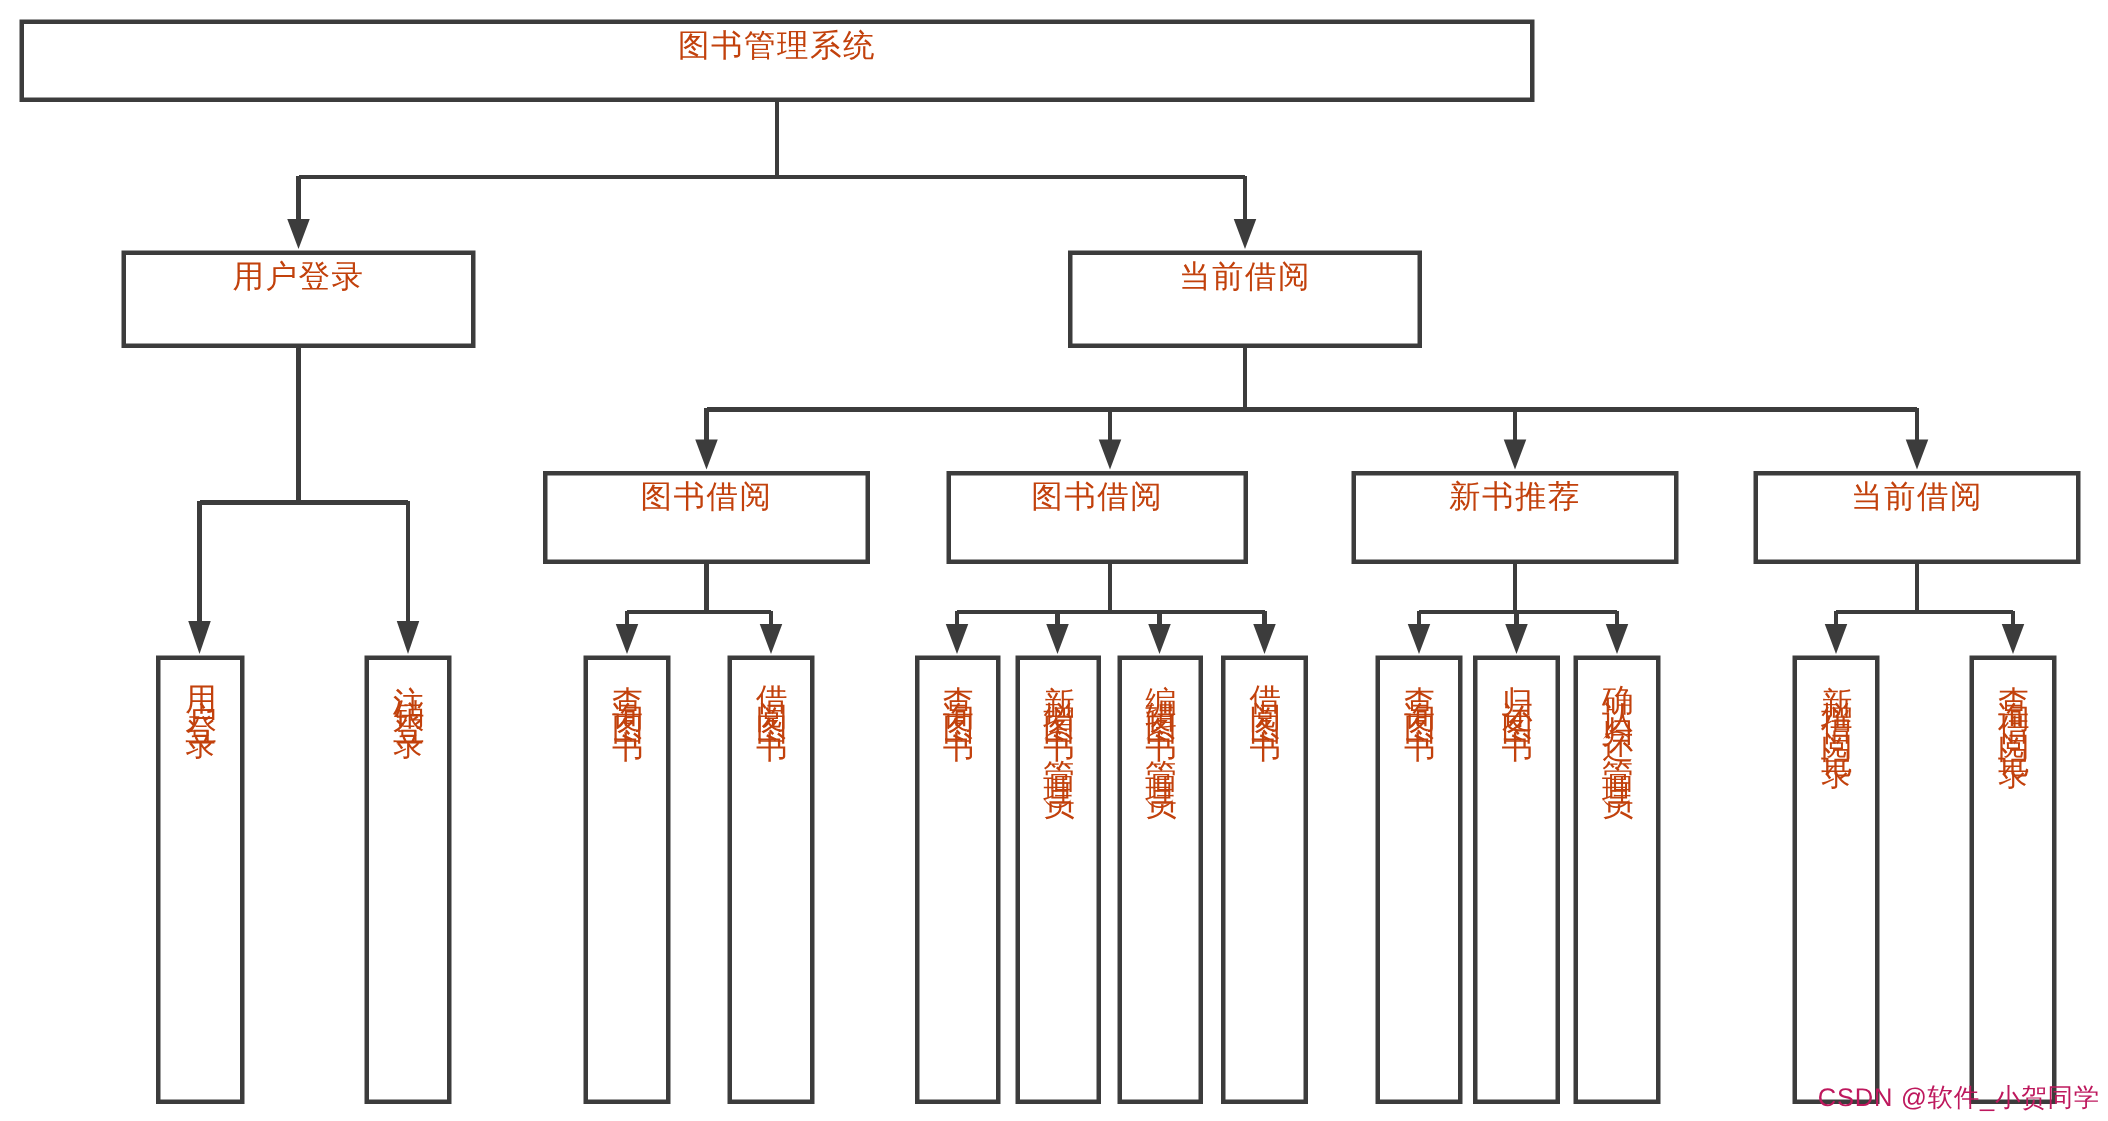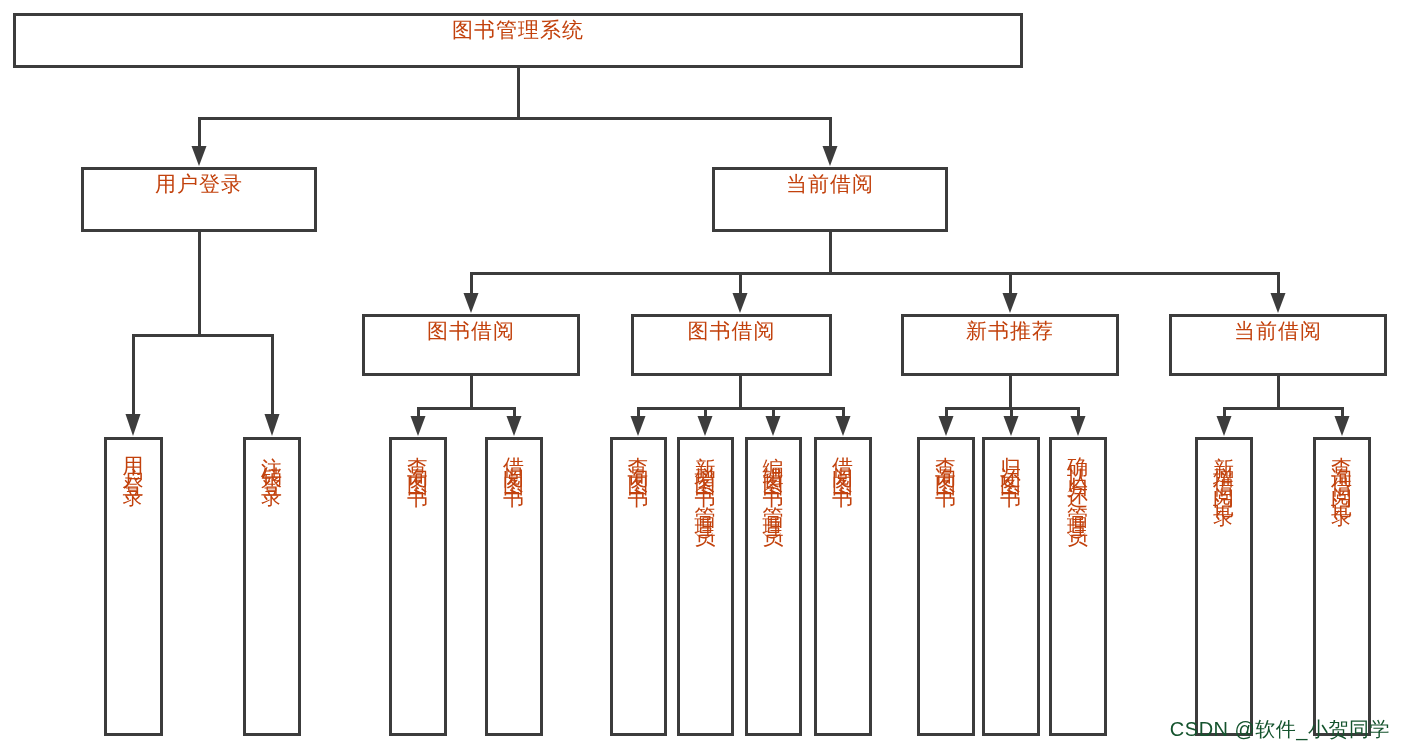--- a/index.html
+++ b/index.html
@@ -37,24 +37,24 @@
   }
   .vbox .vlabel {
     writing-mode: vertical-rl;
     text-orientation: mixed;
     letter-spacing: 10px;
     line-height: 1;
     white-space: nowrap;
   }
   .watermark {
     position: absolute;
-    right: 15px;
+    right: 5px;
     bottom: 4px;
-    font-size: 20px;
-    color: #14532d;
+    font-size: 17px;
+    color: #be185d;
     z-index: 3;
     letter-spacing: 0.5px;
   }
 </style>
 </head>
 <body>
 
 <div class="canvas">
 
   <svg class="connectors" width="1405" height="747" viewBox="0 0 1405 747" shape-rendering="crispEdges">

